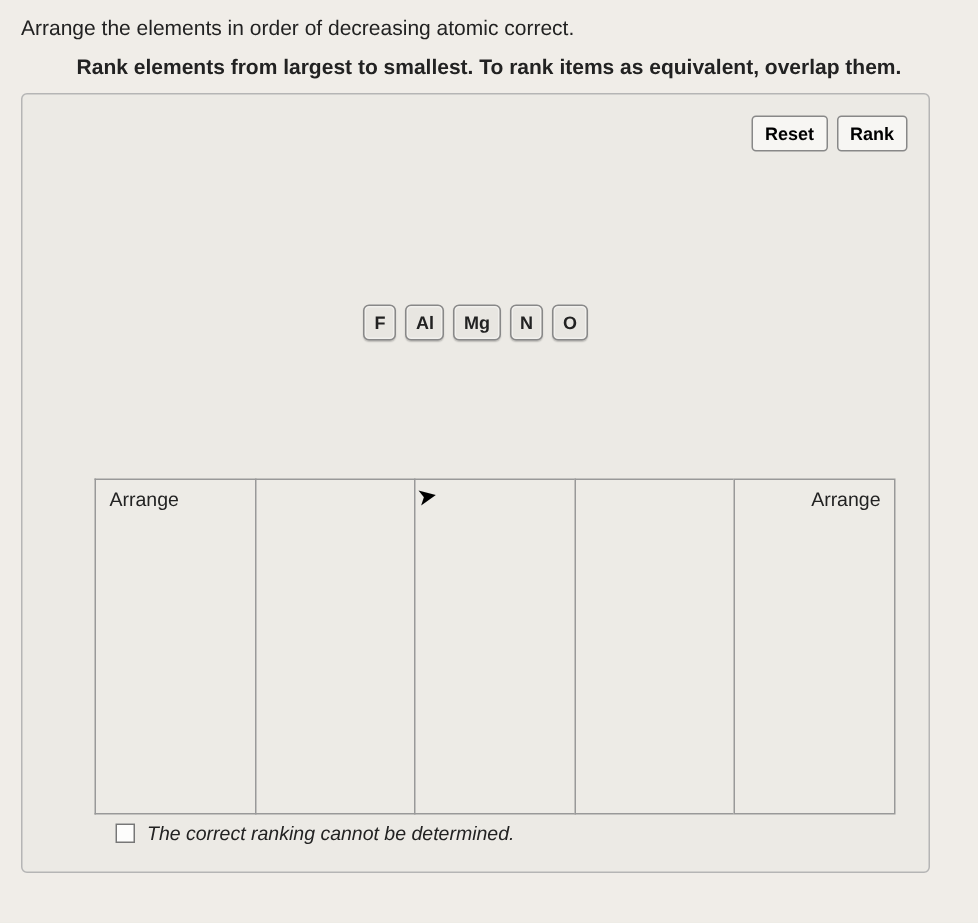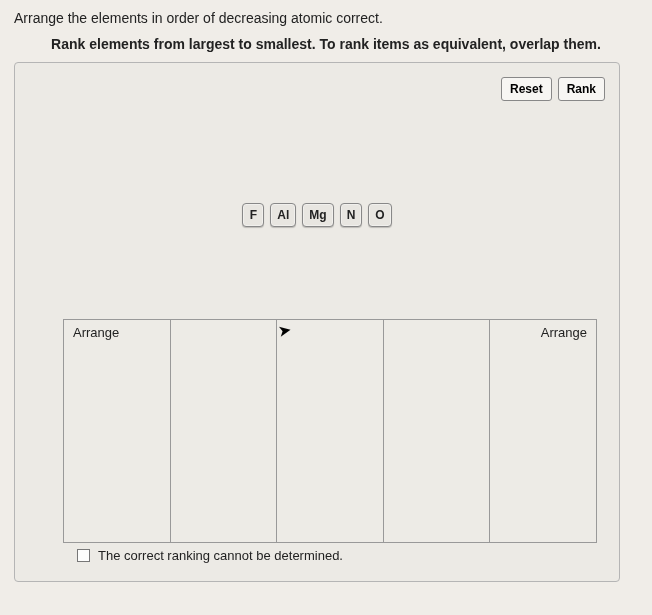--- a/index.html
+++ b/index.html
@@ -112,20 +112,21 @@
       border-right: 1px solid #999;
     }
     .footer-check {
       position: absolute;
       bottom: 18px;
       left: 62px;
       display: flex;
       align-items: center;
       gap: 8px;
       font-size: 13px;
+      font-style: italic;
     }
     .checkbox {
       width: 13px;
       height: 13px;
       border: 1px solid #777;
       background: #fdfdfc;
       cursor: pointer;
     }
     .cursor {
       position: absolute;

